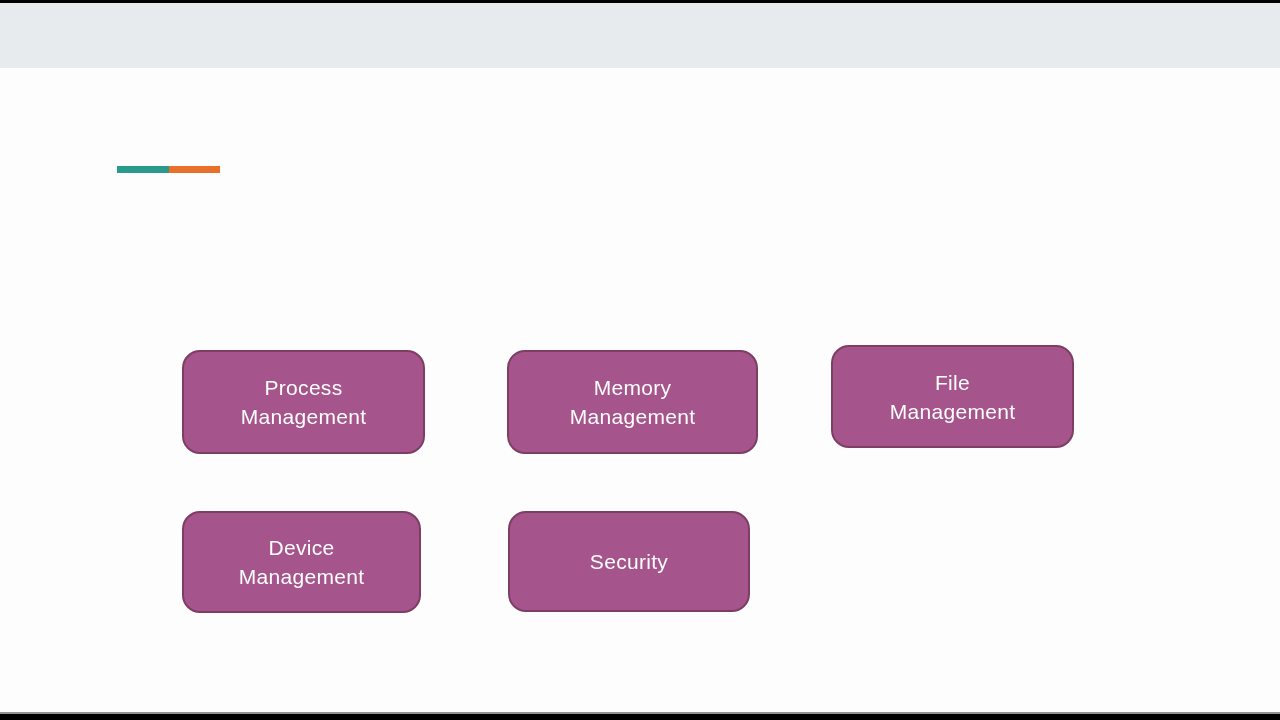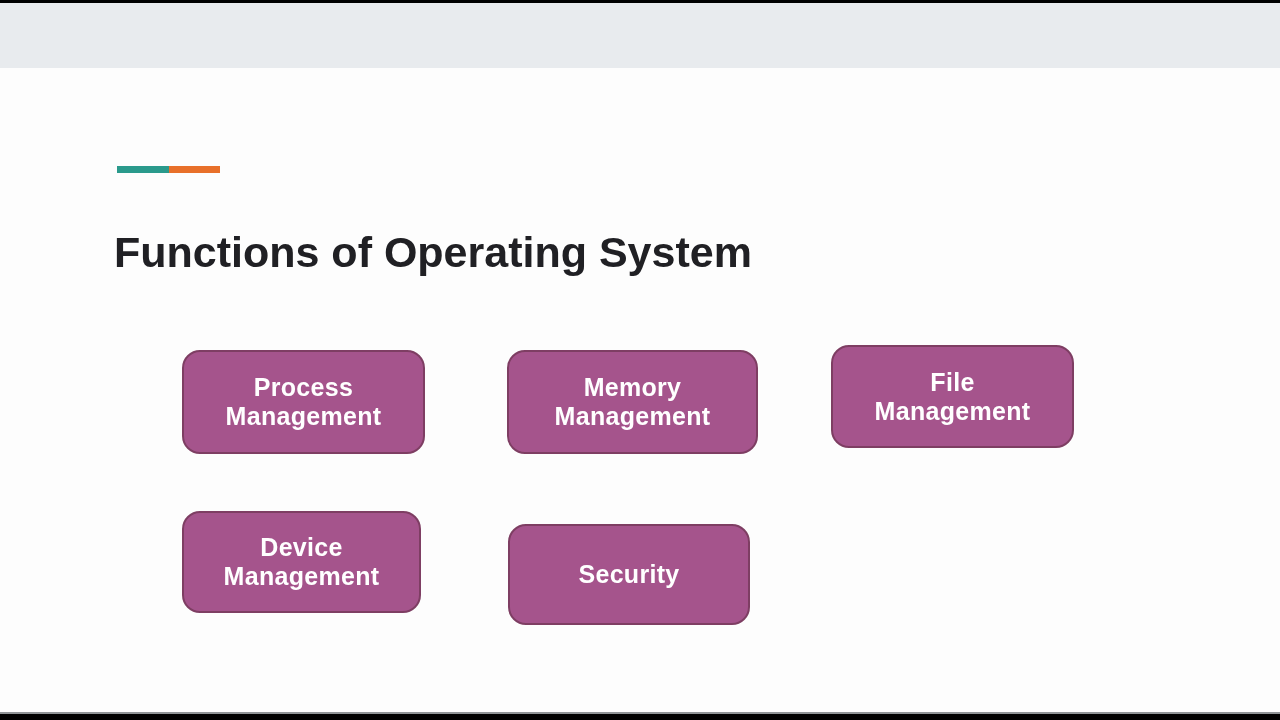--- a/index.html
+++ b/index.html
@@ -72,51 +72,50 @@
     letter-spacing: 0px;
     color: #202024;
   }
   .mbox {
     position: absolute;
     box-sizing: border-box;
     background: #a5548c;
     border: 2px solid #7e3e63;
     border-radius: 18px;
     color: #ffffff;
-    font-size: 25px;
-    font-weight: bold;
+    font-size: 21px;
+    font-weight: normal;
     line-height: 29px;
     letter-spacing: 0.3px;
     text-align: center;
     display: flex;
     align-items: center;
     justify-content: center;
     white-space: pre-line;
   }
   .box-process  { left: 182px; top: 350px; width: 243px; height: 104px; }
   .box-memory   { left: 507px; top: 350px; width: 251px; height: 104px; }
   .box-file     { left: 831px; top: 345px; width: 243px; height: 103px; text-align: center; }
   .box-device   { left: 182px; top: 511px; width: 239px; height: 102px; }
-  .box-security { left: 508px; top: 524px; width: 242px; height: 101px; }
+  .box-security { left: 508px; top: 511px; width: 242px; height: 101px; }
 </style>
 </head>
 <body>
 
 <div class="viewport">
 
   <div class="slide-canvas"></div>
 
   <div class="top-strip"></div>
 
   <div class="accent-bar">
     <div class="accent-teal"></div>
     <div class="accent-orange"></div>
   </div>
 
-  <h1 class="slide-title">Functions of Operating System</h1>
 
   <div class="mbox box-process">Process
 Management</div>
 
   <div class="mbox box-memory">Memory
 Management</div>
 
   <div class="mbox box-file">File
 Management</div>
 

